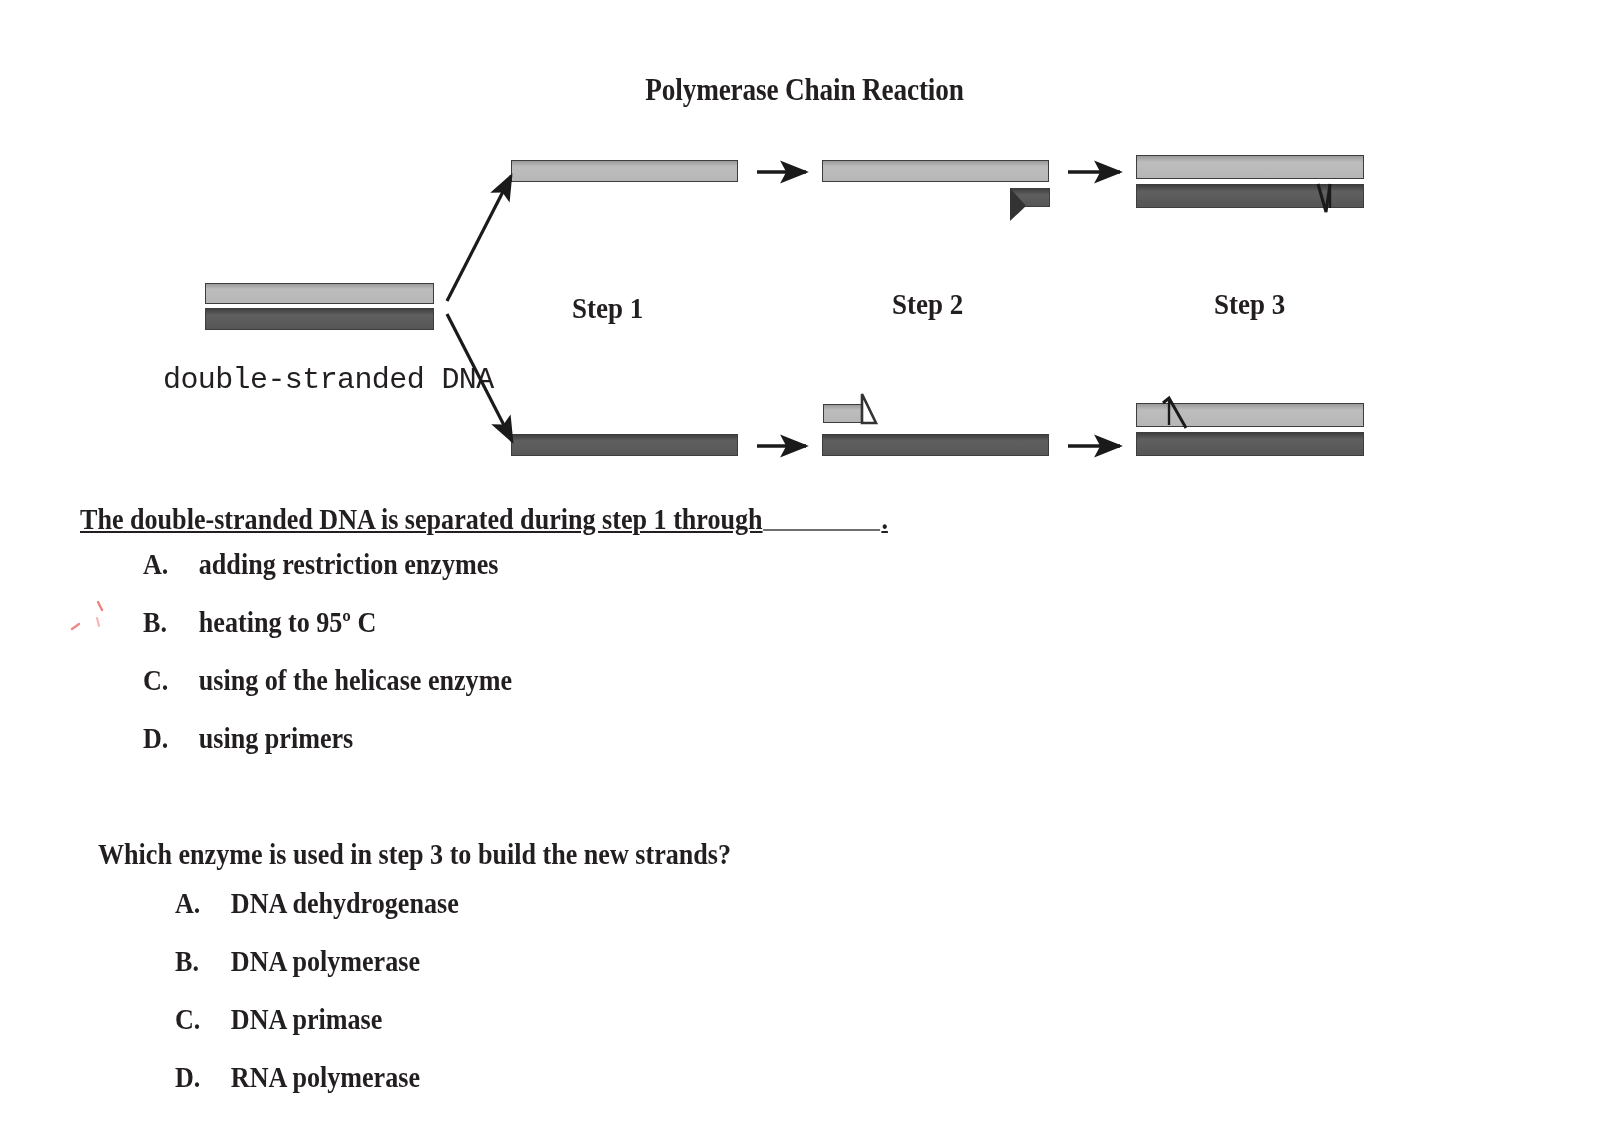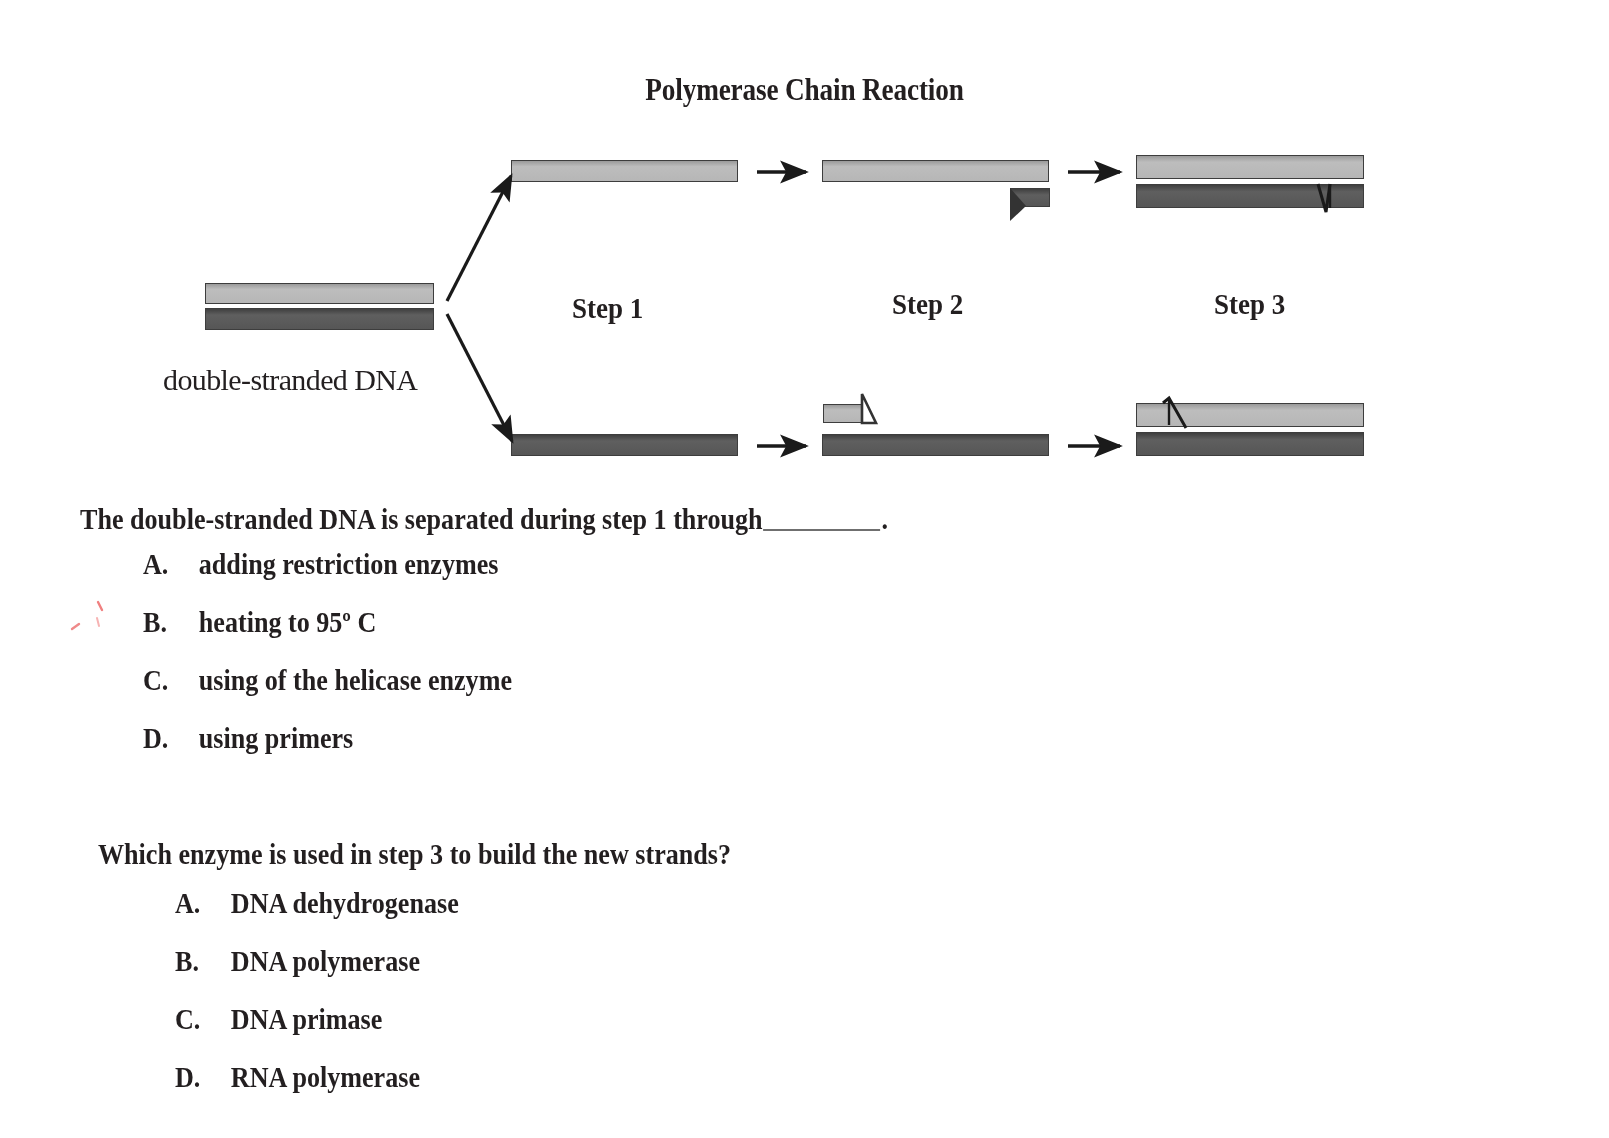--- a/index.html
+++ b/index.html
@@ -49,21 +49,21 @@
     white-space: nowrap;
   }
   .step-1 { left: 568px; top: 291px; }
   .step-2 { left: 888px; top: 287px; }
   .step-3 { left: 1210px; top: 287px; }
 
   .ds-label {
     position: absolute;
     left: 163px;
     top: 363px;
-    font-family: Liberation Serif, serif;
+    font-family: Liberation Mono, monospace;
     font-weight: 400;
     font-size: 30px;
     letter-spacing: -0.6px;
     color: #231f20;
     white-space: nowrap;
   }
 
   
   .strand {
     position: absolute;
@@ -105,21 +105,21 @@
   .q-stem {
     font-family: "Liberation Serif", serif;
     font-weight: bold;
     font-size: 29px;
     transform: scaleX(0.9);
     transform-origin: left center;
     white-space: nowrap;
     color: #231f20;
   }
 
-  .q1 { left: 80px; top: 503px; }
+  .q1 { left: 80px; top: 503px; text-decoration: underline; }
   .q2 { left: 98px; top: 838px; }
 
   .opt-list {
     position: absolute;
     list-style: none;
     margin: 0;
     padding: 0;
   }
   .opt-list.l1 { left: 143px; top: 548px; }
   .opt-list.l2 { left: 175px; top: 887px; }

